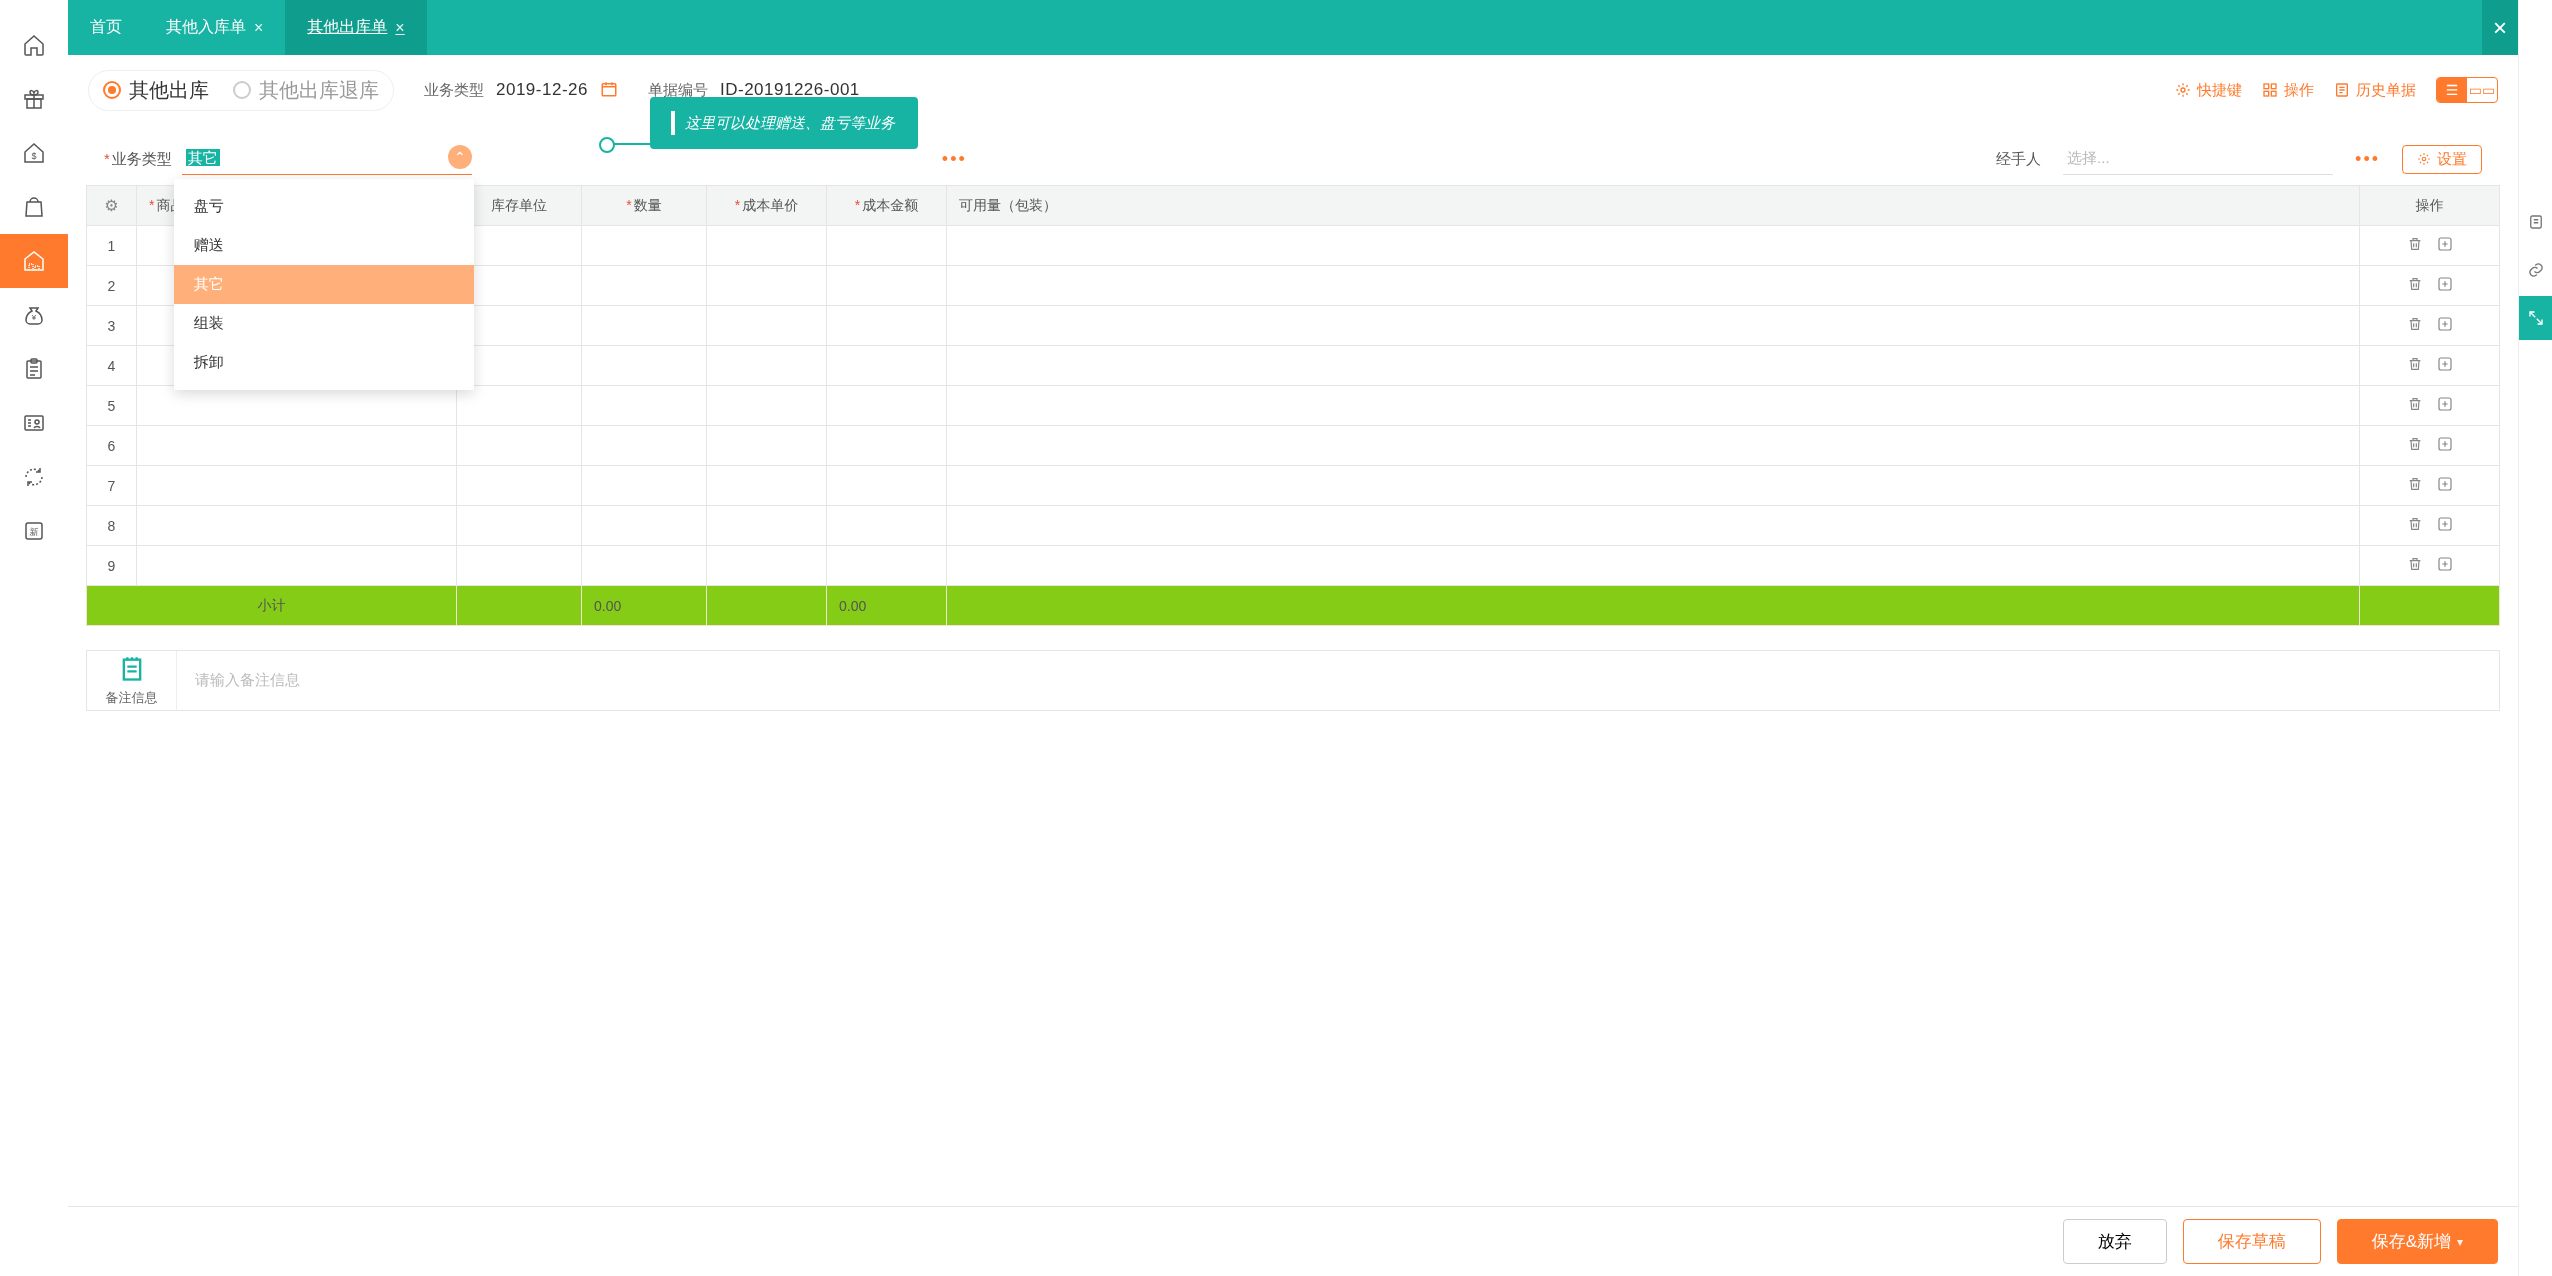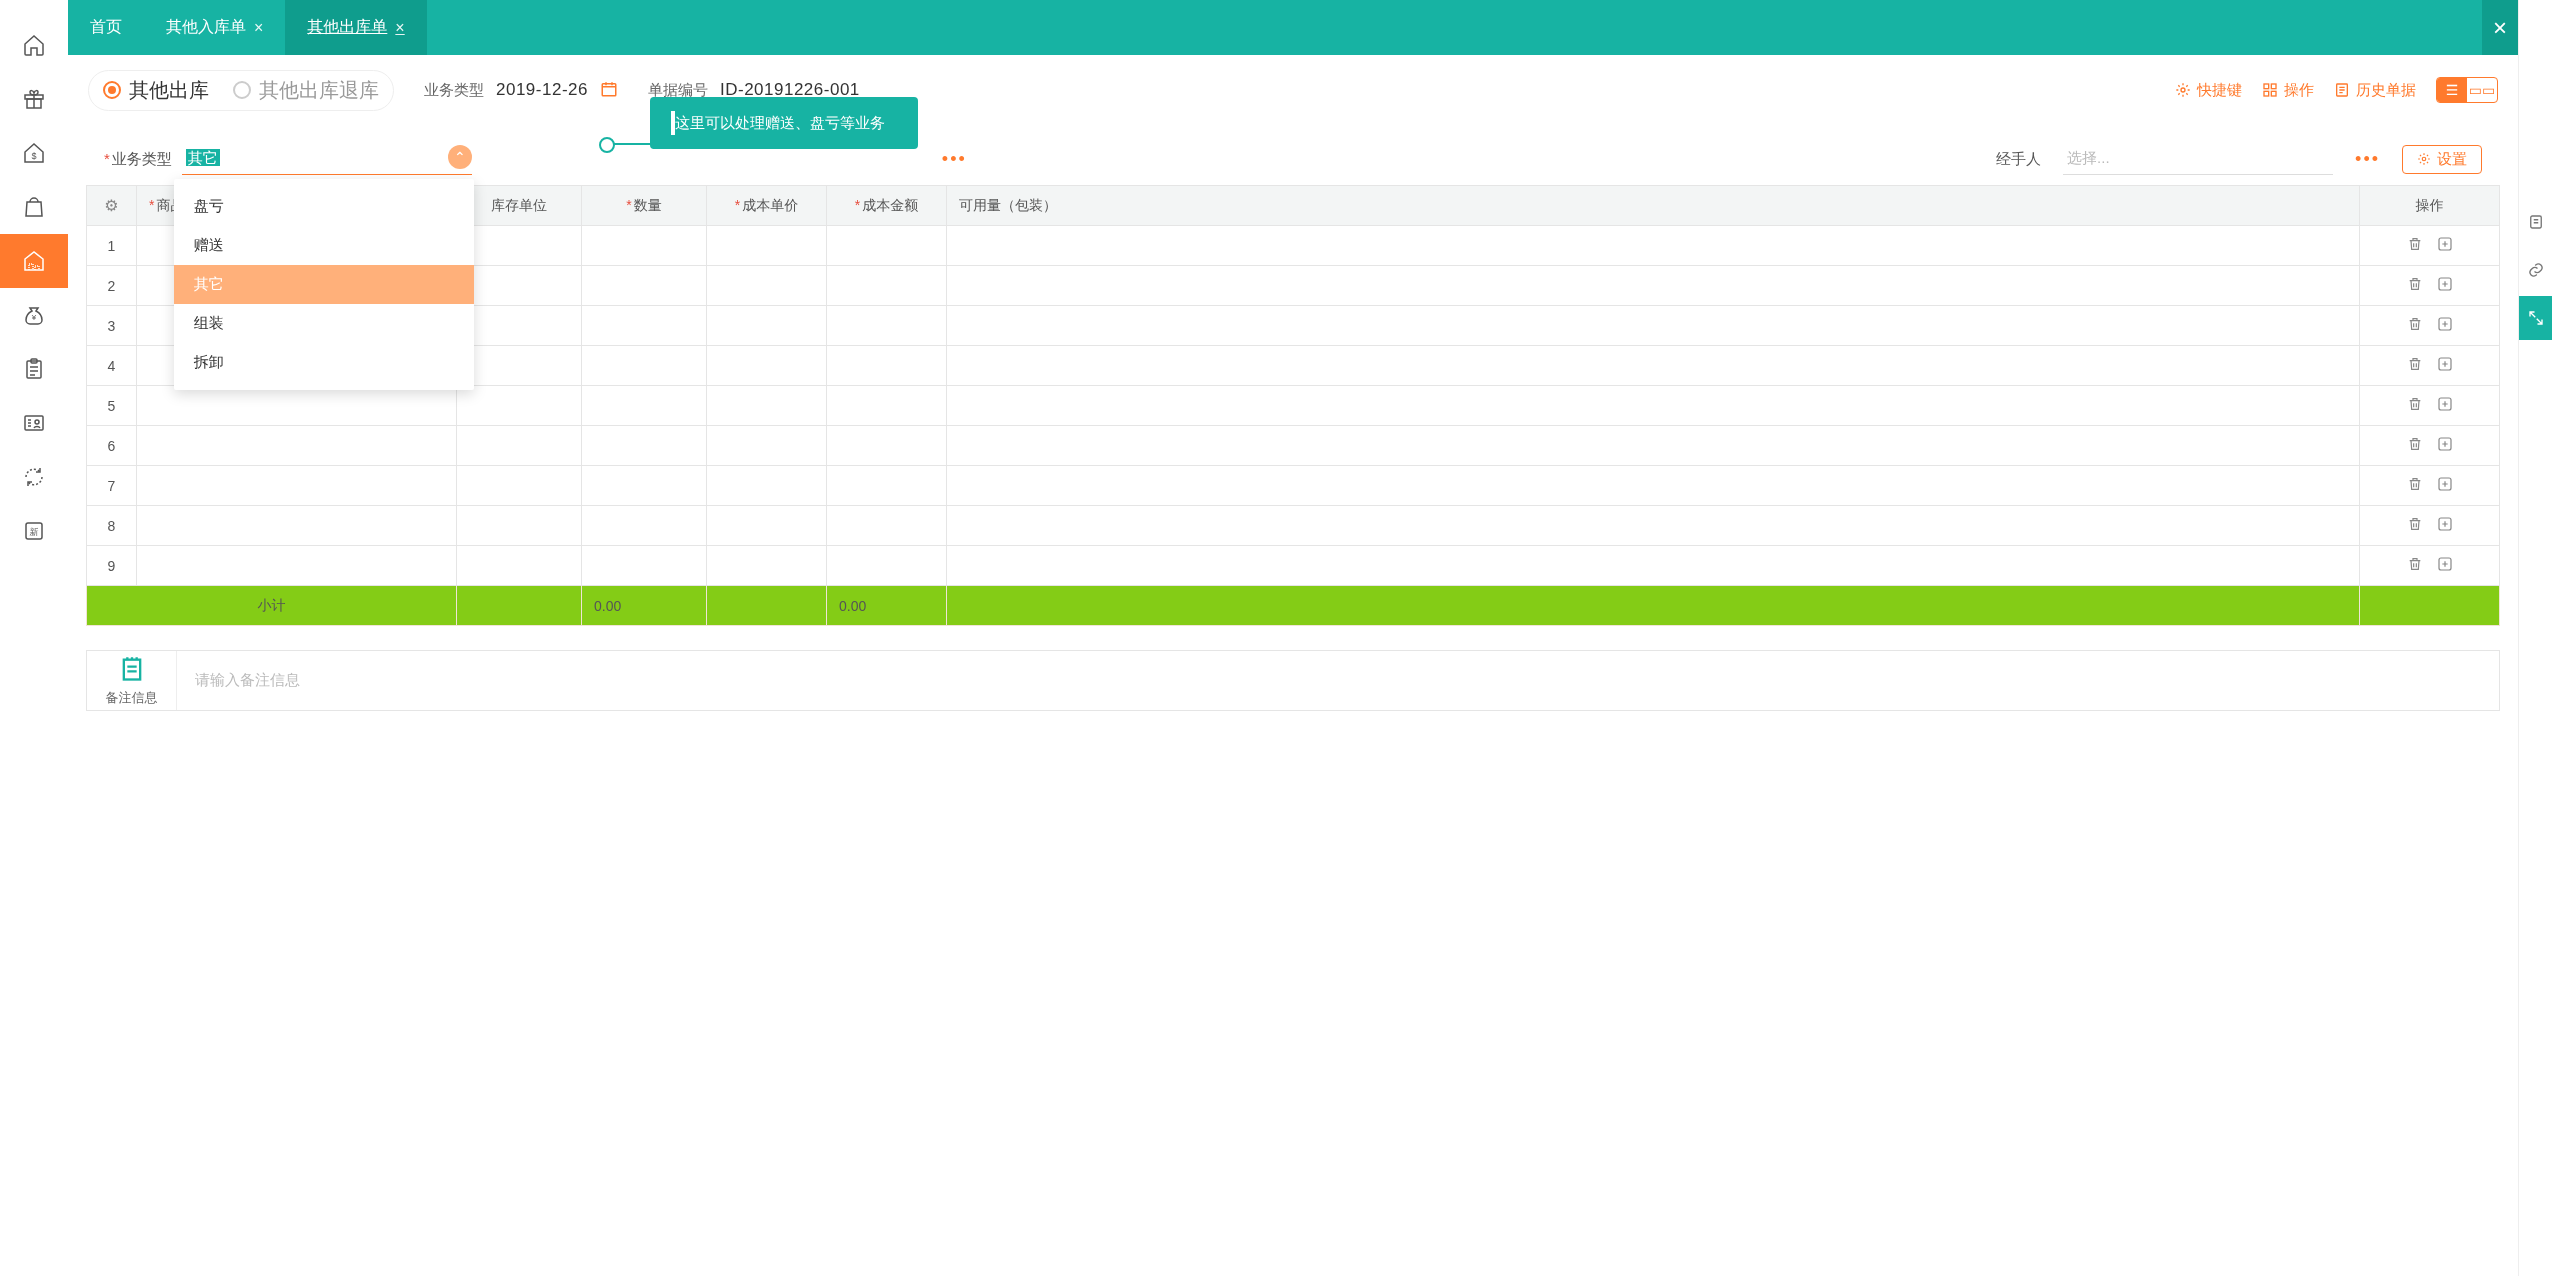--- a/index.html
+++ b/index.html
@@ -47,21 +47,21 @@
 .select-wrap { position: relative; }
 .select-input { border: none; border-bottom: 1px solid #ff7a2d; padding: 6px 30px 6px 4px; width: 290px; font-size: 15px; background: transparent; }
 .select-input .hl { background: #17b3a3; color: #fff; padding: 0 2px;}
 .chev { position: absolute; right: 0; top: 2px; width: 24px; height:24px; border-radius: 50%; background: #ffb07a; color:#fff; display:flex; align-items:center; justify-content:center; font-size:14px;}
 .dropdown { position: absolute; top: 36px; left: -8px; width: 300px; background: #fff; box-shadow: 0 4px 14px rgba(0,0,0,.15); border-radius: 2px; z-index: 20; padding: 8px 0;}
 .dropdown .opt { padding: 10px 20px; cursor: pointer; font-size: 15px;}
 .dropdown .opt.sel { background: #ffb07a; color: #fff; }
 .hint-bubble { position: absolute; left: 582px; top: -28px; width: 268px; background: #17b3a3; color: #fff; padding: 14px 16px; border-radius: 4px; font-size: 15px; line-height: 1.6; border-left: 5px solid #17b3a3; z-index: 30;}
 .hint-bubble::before { content:""; position:absolute; left:-48px; top:46px; width:48px; height:2px; background:#17b3a3;}
 .hint-bubble::after { content:""; position:absolute; left:-56px; top:40px; width:12px; height:12px; border-radius:50%; border:2px solid #17b3a3; background:#fff;}
-.hint-inner { border-left: 4px solid #fff; }
+.hint-inner { border-left: 4px solid #fff; padding-left: 10px; font-style: italic;}
 .more-dots { color: #ff7a2d; font-size: 18px; letter-spacing:2px; cursor:pointer; align-self: center;}
 .right-field { margin-left: auto; display: flex; align-items: center; gap: 22px;}
 .placeholder-txt { color: #bbb; font-size: 15px; border-bottom: 1px solid #ddd; padding: 6px 4px; width: 270px; display:inline-block;}
 .settings-btn { border:1px solid #ff7a2d; color:#ff7a2d; padding: 4px 14px; border-radius: 4px; display:inline-flex; align-items:center; gap:6px; cursor:pointer; font-size:15px;}
 
 
 .table-wrap { background:#fff; padding: 0 18px 10px; }
 table { width: 100%; border-collapse: collapse; table-layout: fixed; }
 th, td { border: 1px solid #e5e5e5; height: 40px; font-size: 14px; text-align: center; color:#555; }
 thead th { background: #f3f5f5; font-weight: normal; position: relative; }
@@ -482,20 +482,27 @@
           <svg viewBox="0 0 24 24">
               <rect x="5" y="4" width="14" height="17"></rect>
               <path d="M8 4v-2M12 4v-2M16 4v-2M8 10h8M8 14h8"></path>
             </svg>
           <span>备注信息</span>
         </div>
         <div class="notes-input">请输入备注信息</div>
       </div>
     </div>
 
+    <div class="footer">
+      <button class="btn">放弃</button>
+      <button class="btn btn-outline">保存草稿</button>
+      <button class="btn btn-primary">
+          <span>保存&amp;新增</span>
+        </button>
+    </div>
   </div>
 
   <div class="right-rail">
     <div class="ri">
         <svg viewBox="0 0 24 24">
           <rect x="5" y="4" width="14" height="16" rx="2"></rect>
           <path d="M9 9h6M9 13h6"></path>
         </svg>
       </div>
     <div class="ri">

